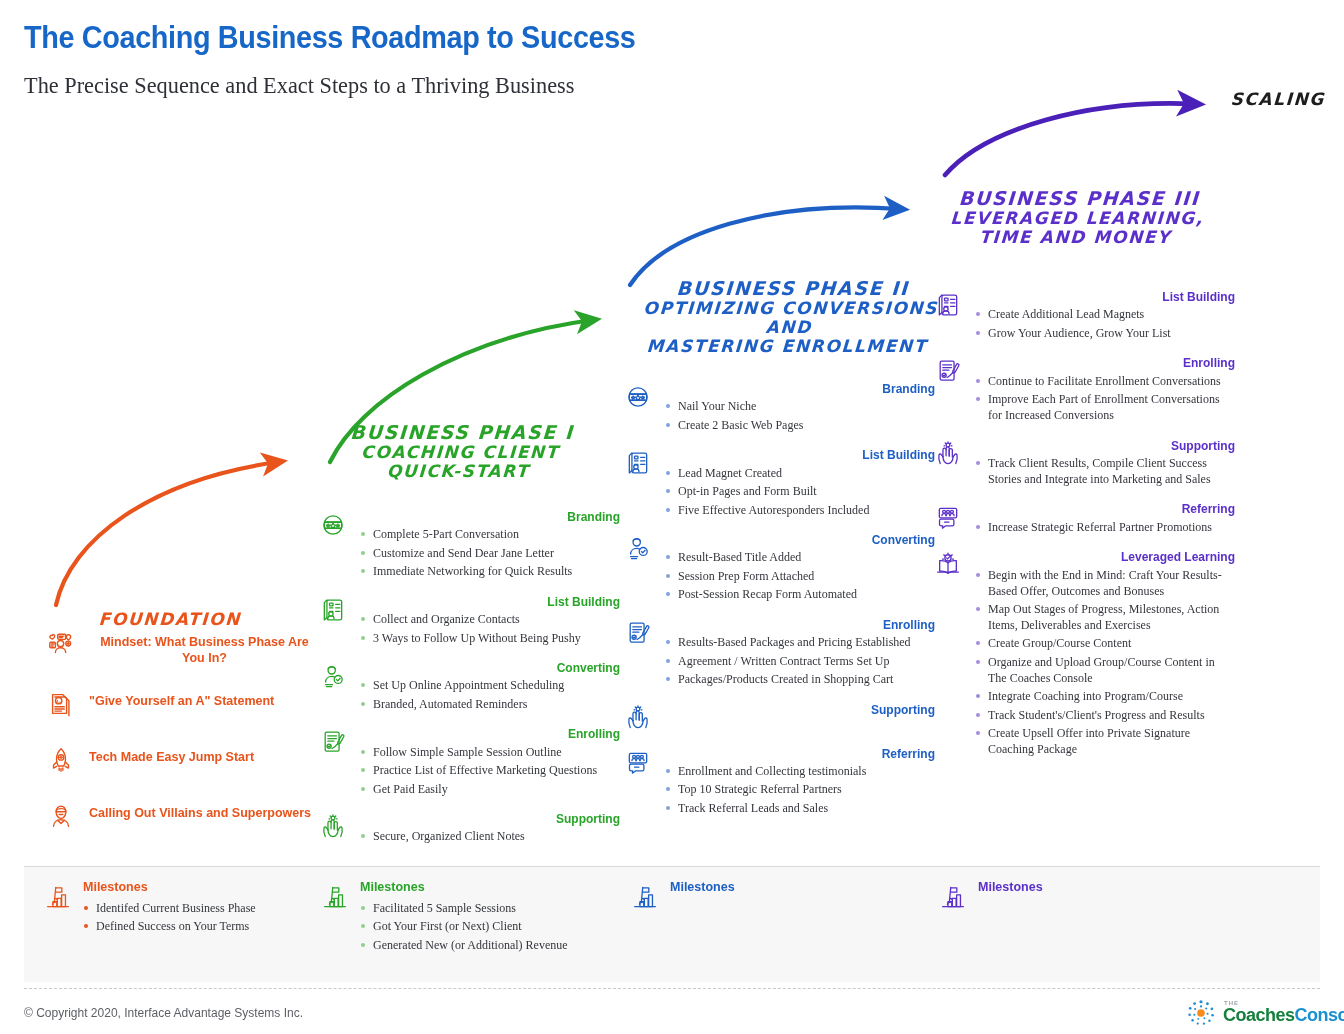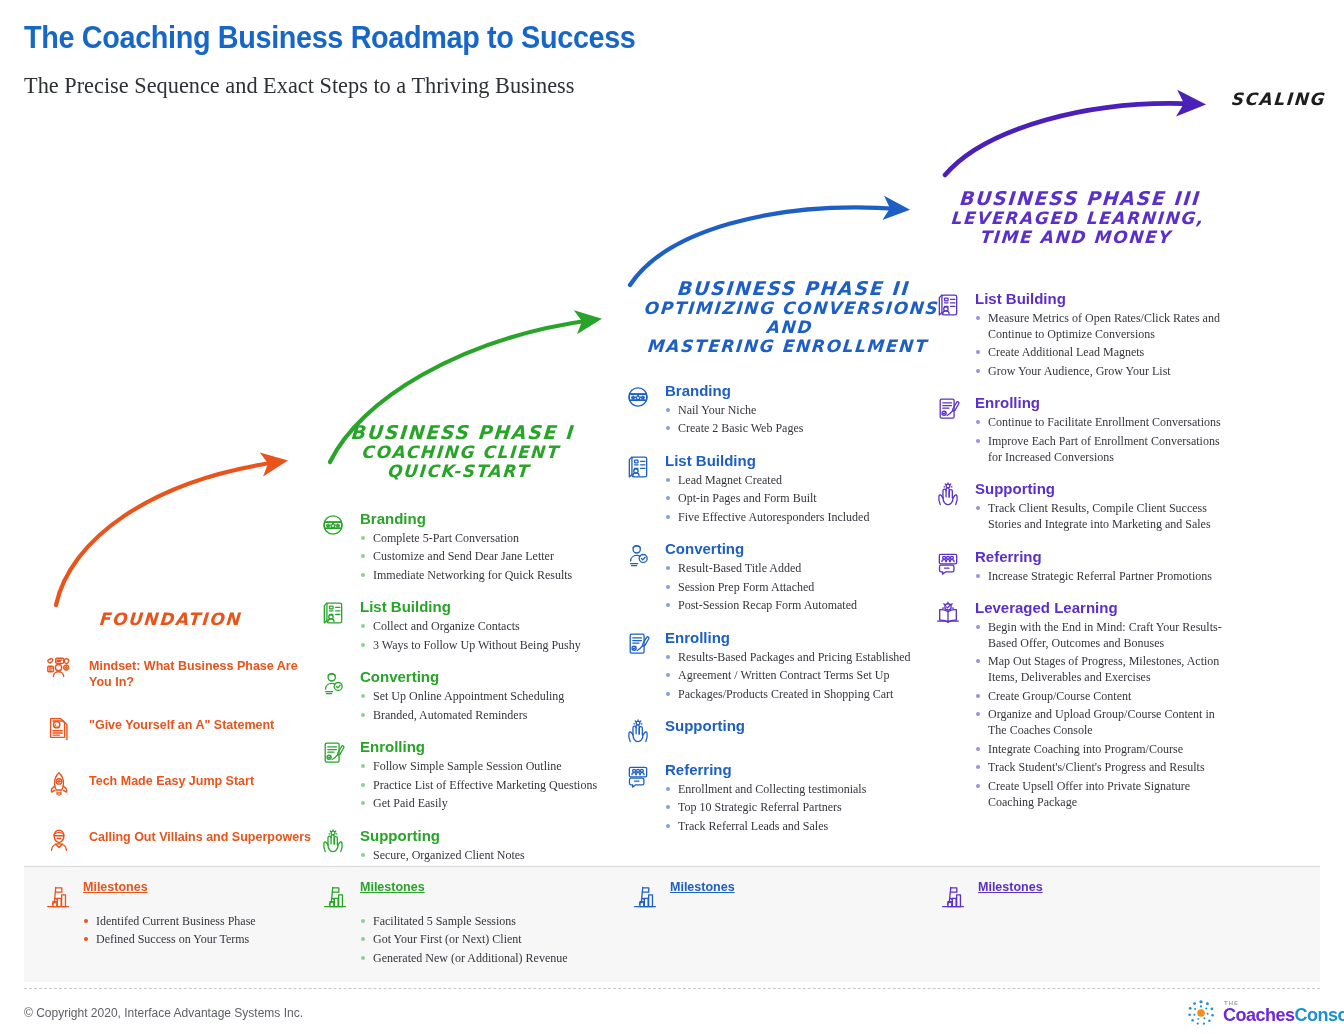--- a/index.html
+++ b/index.html
@@ -51,30 +51,30 @@
   .p2-label{position:absolute;left:644px;top:278px;font-size:19px;color:#1d5fc4;text-align:center;}
   .p2-label .l2{font-size:17px;display:block;}
   .p3-label{position:absolute;left:952px;top:188px;font-size:19px;color:#5b2fc9;text-align:center;}
   .p3-label .l2{font-size:17px;display:block;}
 
   
   .arrows{position:absolute;left:0;top:0;width:1344px;height:1034px;pointer-events:none;}
 
   
   .col{position:absolute;}
-  .col-foundation{left:45px;top:655px;width:275px;}
+  .col-foundation{left:45px;top:631px;width:275px;text-align:center;}
   .col-p1{left:320px;top:510px;width:300px;}
   .col-p2{left:625px;top:382px;width:310px;}
   .col-p3{left:935px;top:290px;width:300px;}
 
   .grp{display:flex;margin-bottom:12px;}
   .grp .ico{width:30px;min-width:30px;margin-right:10px;padding-top:2px;}
   .grp .body{flex:1;}
   .grp-title{
-    font-weight:bold;font-size:15px;margin-bottom:3px;line-height:1.2;
+    font-weight:bold;font-size:12px;margin-bottom:3px;line-height:1.2;text-align:right;
   }
   ul.items{list-style:none;margin:0;padding:0;}
   ul.items li{
     position:relative;padding-left:13px;
     font-family:"Liberation Serif",serif;
     font-size:12px;line-height:1.33;color:#34363d;
     margin-bottom:2.5px;
   }
   ul.items li:before{
     content:"";position:absolute;left:1px;top:5px;
@@ -100,41 +100,41 @@
   .t-purple ul.items li:before{background:#a48ce0;}
 
   
   .mile-rule{position:absolute;left:24px;top:866px;width:1296px;height:1px;background:#d8d8d8;}
   .mile-band{
     position:absolute;left:24px;top:867px;width:1296px;height:115px;
     background:#f7f7f7;
   }
   .mile-col{position:absolute;display:flex;}
   .mile-col .ico{width:28px;min-width:28px;margin-right:10px;padding-top:4px;}
-  .mile-title{font-weight:bold;font-size:12.5px;margin-bottom:20px;text-decoration:underline;}
+  .mile-title{font-weight:bold;font-size:12.5px;margin-bottom:7px;}
   .m1{left:45px;top:880px;width:250px;}
   .m2{left:322px;top:880px;width:260px;}
   .m3{left:632px;top:880px;width:280px;}
   .m4{left:940px;top:880px;width:285px;}
 
   
   .foot-rule{position:absolute;left:24px;top:988px;width:1296px;border-top:1px dashed #c9c9c9;}
   .copyright{
     position:absolute;left:24px;top:1006px;
     font-size:12px;color:#5d5f66;
   }
   .logo{position:absolute;left:1186px;top:998px;display:flex;align-items:center;}
   .logo .mark{width:30px;height:30px;margin-right:7px;}
   .logo .wordwrap{position:relative;padding-top:4px;}
   .logo .the{
     position:absolute;left:1px;top:-2px;
     font-size:6px;letter-spacing:1px;color:#9aa4ae;font-weight:bold;
   }
   .logo .word{font-size:18px;font-weight:bold;letter-spacing:-0.5px;color:#1a8fd1;line-height:1;}
-  .logo .word .dark{color:#6d28d9;text-align:right;}
+  .logo .word .dark{color:#15803d;text-align:right;}
 </style>
 </head>
 <body>
 
 <div class="stage">
 
   <div class="title">The Coaching Business Roadmap to Success</div>
   <div class="subtitle">The Precise Sequence and Exact Steps to a Thriving Business</div>
 
   <svg class="arrows" viewBox="0 0 1344 1034">
@@ -437,21 +437,20 @@
         <path fill="none" stroke="#5b2fc9" stroke-width="1.5" stroke-linecap="round" stroke-linejoin="round" d="M8 3.5 5 6.5v20l3-3"></path>
         <circle fill="none" stroke="#5b2fc9" stroke-width="1.5" stroke-linecap="round" stroke-linejoin="round" cx="12.6" cy="19.5" r="2.5"></circle>
         <path fill="none" stroke="#5b2fc9" stroke-width="1.5" stroke-linecap="round" stroke-linejoin="round" d="M9 25c0-2 1.6-3.2 3.6-3.2S16.2 23 16.2 25"></path>
         <path fill="none" stroke="#5b2fc9" stroke-width="1.5" stroke-linecap="round" stroke-linejoin="round" d="M18 8.5h5M18 12.5h5M18 16.5h5"></path>
         <rect fill="none" stroke="#5b2fc9" stroke-width="1.5" stroke-linecap="round" stroke-linejoin="round" x="11" y="7" width="4" height="3.2" rx=".6"></rect>
         <path fill="none" stroke="#5b2fc9" stroke-width="1.5" stroke-linecap="round" stroke-linejoin="round" d="M11 12.5h4M11 16.5h4"></path>
           </svg></div>
       <div class="body">
         <div class="grp-title">List Building</div>
         <ul class="items">
-          <li>Measure Metrics of Open Rates/Click Rates and Continue to Optimize Conversions</li>
             <li>Create Additional Lead Magnets</li>
             <li>Grow Your Audience, Grow Your List</li>
         </ul>
       </div>
     </div>
     <div class="grp">
       <div class="ico"><svg viewBox="0 0 30 30" width="26" height="26">
             <rect fill="none" stroke="#5b2fc9" stroke-width="1.5" stroke-linecap="round" stroke-linejoin="round" x="6" y="3.5" width="16" height="22" rx="1.6"></rect>
         <path fill="none" stroke="#5b2fc9" stroke-width="1.5" stroke-linecap="round" stroke-linejoin="round" d="M9 8h10M9 11h10M9 14h7"></path>
         <circle fill="none" stroke="#5b2fc9" stroke-width="1.5" stroke-linecap="round" stroke-linejoin="round" cx="10.5" cy="20" r="2.4"></circle>

